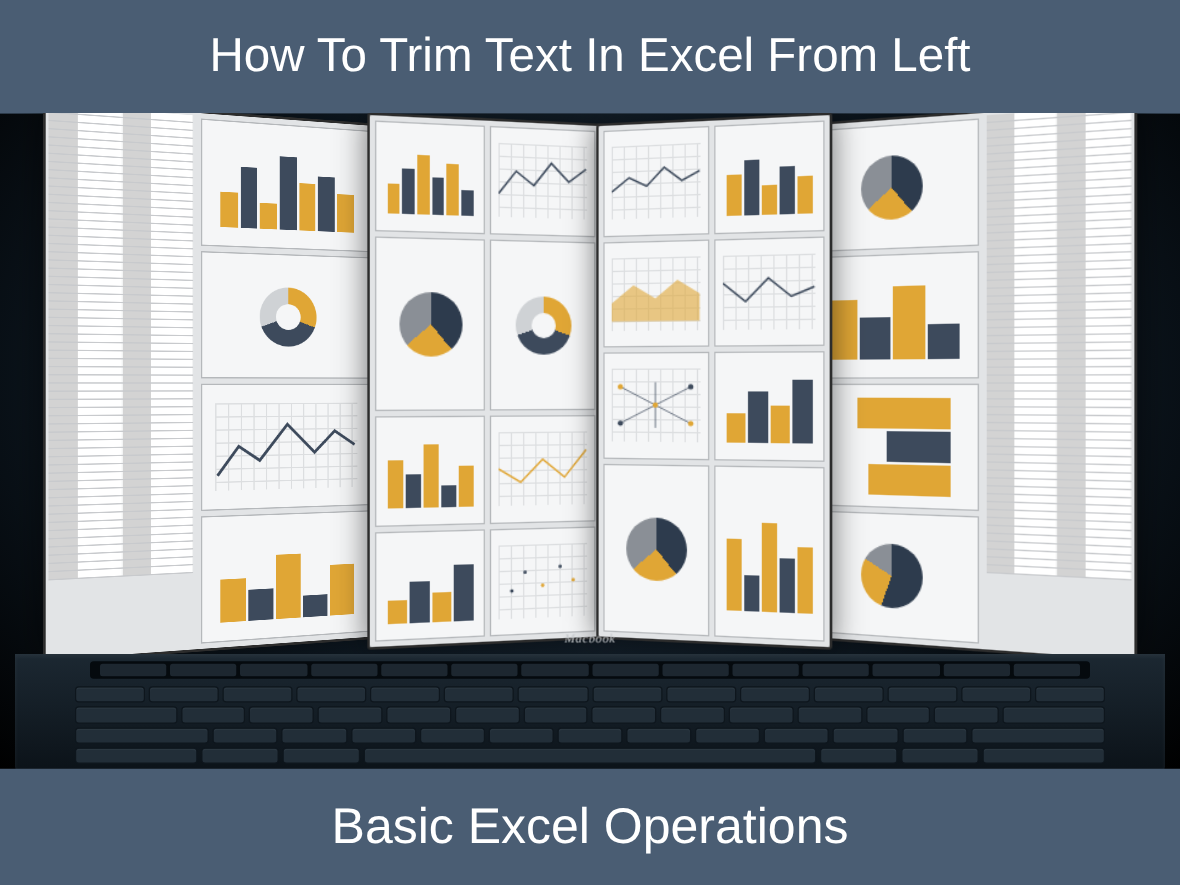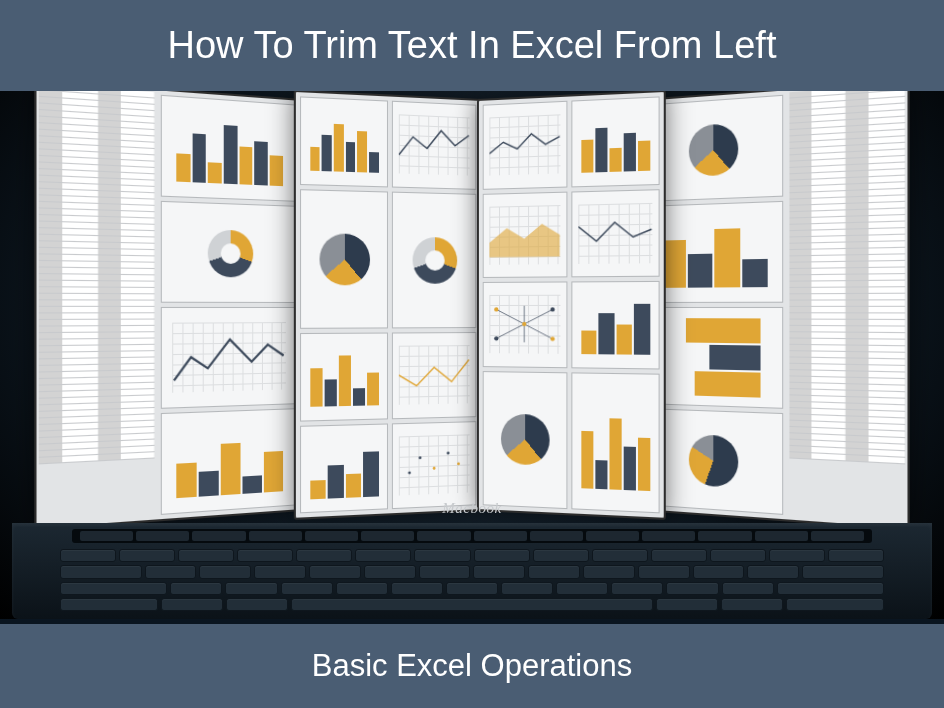--- a/index.html
+++ b/index.html
@@ -16,21 +16,21 @@
       background: #4a5d73;
       color: #ffffff;
       text-align: center;
       padding: 24px 0;
       font-weight: 400;
     }
     .banner-top {
       font-size: 38px;
     }
     .banner-bottom {
-      font-size: 31px;
+      font-size: 40px;
       position: absolute;
       bottom: 0;
       left: 0;
     }
     .scene {
       width: 100%;
       height: 528px;
       position: relative;
       background: radial-gradient(ellipse at center 40%, #2a3845 0%, #0d1822 55%, #000 100%);
       overflow: hidden;
@@ -143,21 +143,21 @@
     .split .charts .chart-cell{flex:1;}
 
     .brand {
       position:absolute;
       bottom: 6px;
       left:50%;
       transform:translateX(-50%);
       color:#c8cbce;
       font-family: Georgia, serif;
       font-style: italic;
-      font-size: 15px;
+      font-size: 10px;
       letter-spacing: 0.5px;
       z-index:4;
     }
 
     
     .base {
       height: 96px;
       width: 920px;
       background: linear-gradient(#1c2832,#0b1218);
       border-radius: 0 0 6px 6px;

